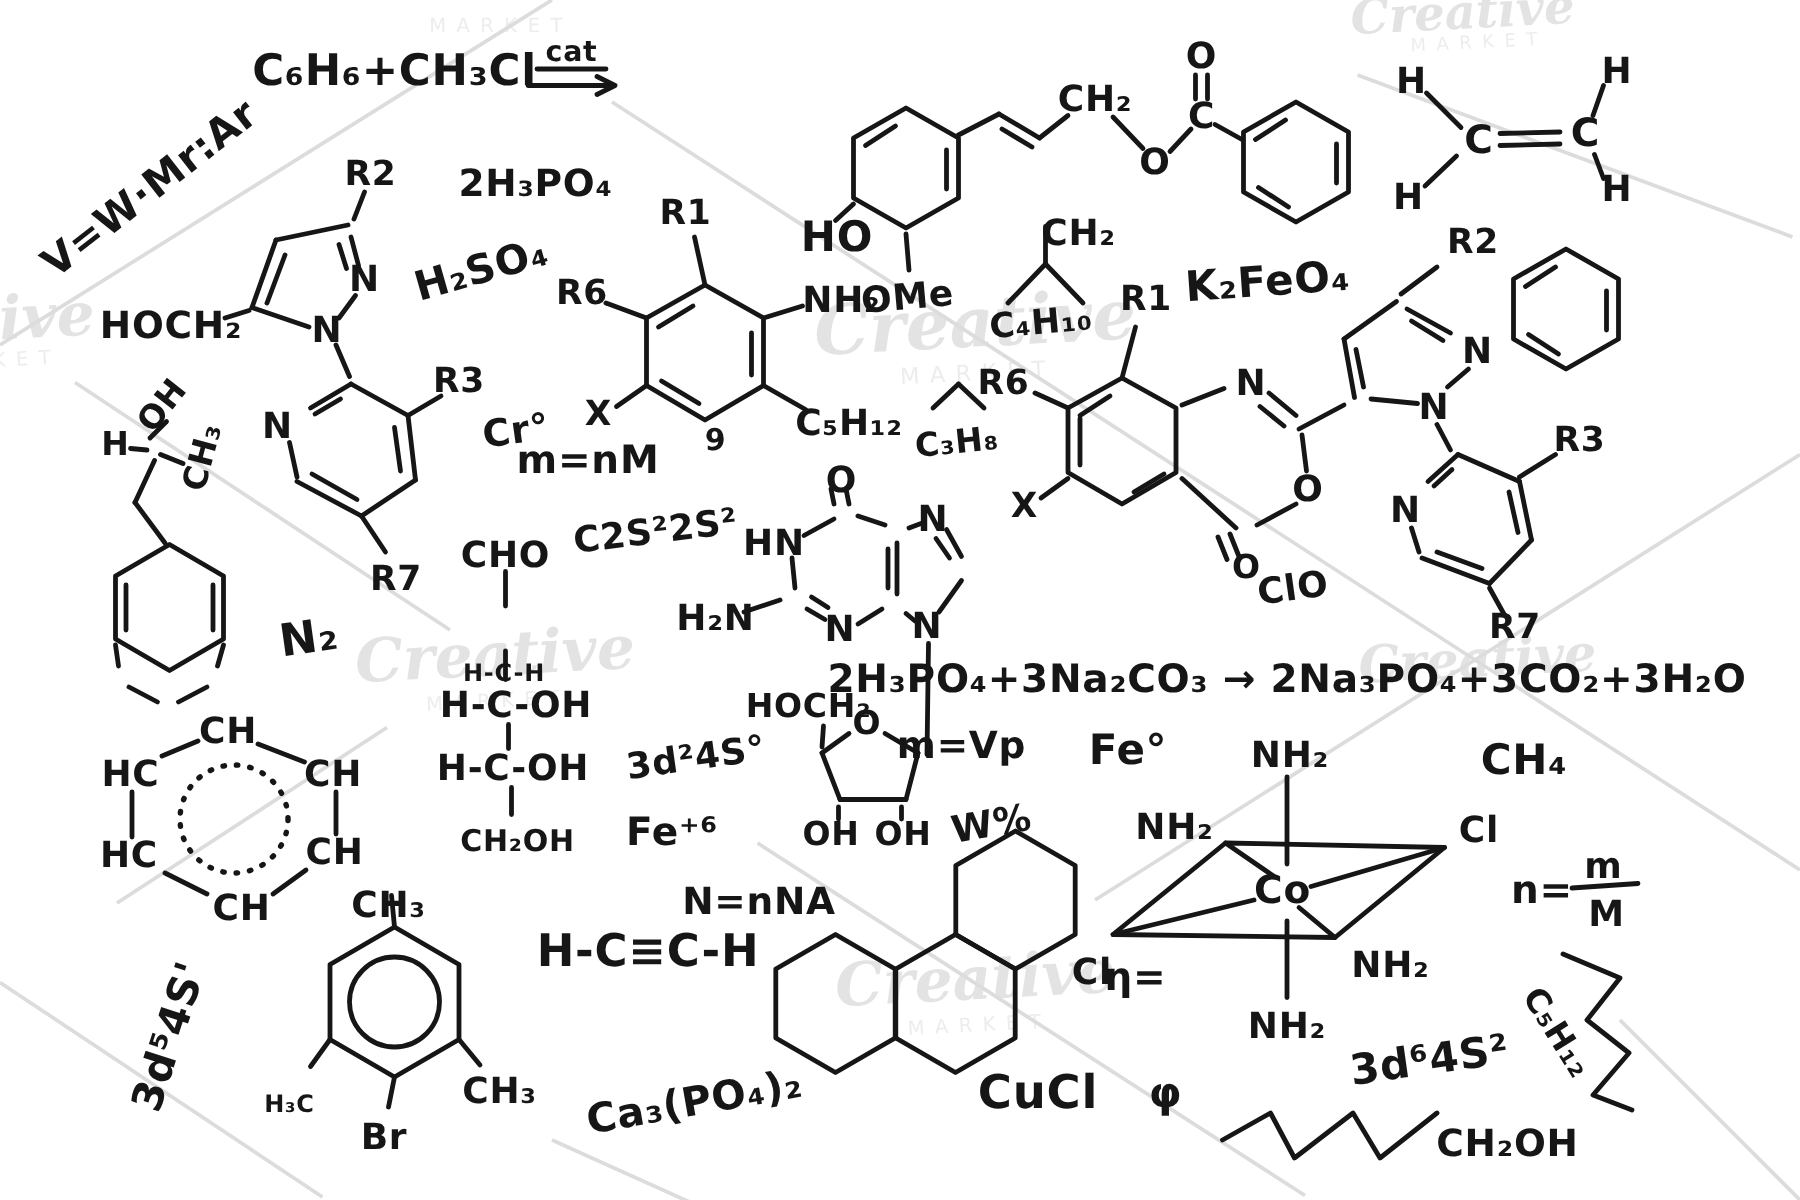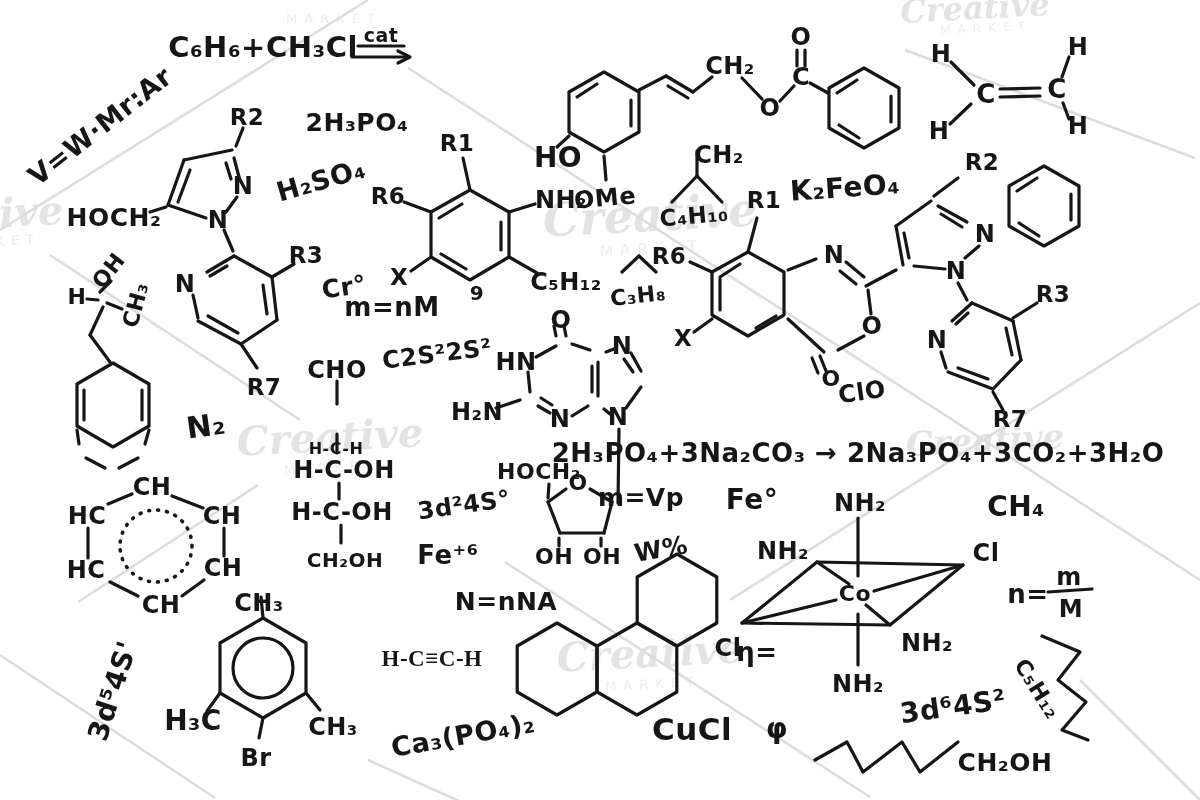--- a/index.html
+++ b/index.html
@@ -361,43 +361,43 @@
       <div class="lbl" style="left: 858px; top: 453px; font-size: 26px; transform: translate(-50%, -50%) rotate(0deg); text-align: center;">2H₃PO₄+3Na₂CO₃ → 2Na₃PO₄+3CO₂+3H₂O</div>
       <div class="lbl" style="left: 507px; top: 472px; font-size: 22px; transform: translate(-50%, -50%) rotate(0deg); margin-left: 32px;">HOCH₂</div>
       <div class="lbl" style="left: 578px; top: 483px; font-size: 22px; transform: translate(-50%, -50%) rotate(0deg);">O</div>
       <div class="lbl" style="left: 554px; top: 557px; font-size: 22px; transform: translate(-50%, -50%) rotate(0deg);">OH</div>
       <div class="lbl" style="left: 602px; top: 557px; font-size: 22px; transform: translate(-50%, -50%) rotate(0deg);">OH</div>
       <div class="lbl" style="left: 641px; top: 497px; font-size: 25px; transform: translate(-50%, -50%) rotate(0deg);">m=Vp</div>
       <div class="lbl" style="left: 752px; top: 500px; font-size: 28px; transform: translate(-50%, -50%) rotate(0deg);">Fe°</div>
       <div class="lbl" style="left: 860px; top: 503px; font-size: 24px; transform: translate(-50%, -50%) rotate(0deg);">NH₂</div>
       <div class="lbl" style="left: 783px; top: 551px; font-size: 24px; transform: translate(-50%, -50%) rotate(0deg);">NH₂</div>
       <div class="lbl" style="left: 986px; top: 553px; font-size: 24px; transform: translate(-50%, -50%) rotate(0deg);">Cl</div>
-      <div class="lbl" style="left: 855px; top: 594px; font-size: 22px; transform: translate(-50%, -50%) rotate(0deg);">Co</div>
+      <div class="lbl" style="left: 855px; top: 594px; font-size: 26px; transform: translate(-50%, -50%) rotate(0deg);">Co</div>
       <div class="lbl" style="left: 927px; top: 643px; font-size: 24px; transform: translate(-50%, -50%) rotate(0deg);">NH₂</div>
       <div class="lbl" style="left: 858px; top: 684px; font-size: 24px; transform: translate(-50%, -50%) rotate(0deg);">NH₂</div>
       <div class="lbl" style="left: 757px; top: 652px; font-size: 26px; transform: translate(-50%, -50%) rotate(0deg);">η=</div>
       <div class="lbl" style="left: 1016px; top: 507px; font-size: 28px; transform: translate(-50%, -50%) rotate(0deg);">CH₄</div>
       <div class="lbl" style="left: 1028px; top: 594px; font-size: 26px; transform: translate(-50%, -50%) rotate(0deg);">n=</div>
       <div class="lbl" style="left: 1069px; top: 577px; font-size: 24px; transform: translate(-50%, -50%) rotate(0deg);">m</div>
       <div class="lbl" style="left: 1071px; top: 609px; font-size: 24px; transform: translate(-50%, -50%) rotate(0deg);">M</div>
       <div class="lbl" style="left: 464px; top: 505px; font-size: 24px; transform: translate(-50%, -50%) rotate(-8deg);">3d²4S°</div>
       <div class="lbl" style="left: 448px; top: 555px; font-size: 26px; transform: translate(-50%, -50%) rotate(0deg);">Fe⁺⁶</div>
       <div class="lbl" style="left: 506px; top: 601px; font-size: 25px; transform: translate(-50%, -50%) rotate(0deg);">N=nNA</div>
-      <div class="lbl" style="left: 432px; top: 658px; font-size: 23px; transform: translate(-50%, -50%) rotate(0deg); font-family: Liberation Serif, serif;">H-C≡C-H</div>
+      <div class="lbl" style="left: 432px; top: 635px; font-size: 30px; transform: translate(-50%, -50%) rotate(0deg);">H-C≡C-H</div>
       <div class="lbl" style="left: 463px; top: 735px; font-size: 27px; transform: translate(-50%, -50%) rotate(-10deg);">Ca₃(PO₄)₂</div>
       <div class="lbl" style="left: 661px; top: 549px; font-size: 25px; transform: translate(-50%, -50%) rotate(-10deg);">W%</div>
       <div class="lbl" style="left: 728px; top: 648px; font-size: 24px; transform: translate(-50%, -50%) rotate(0deg);">Cl</div>
       <div class="lbl" style="left: 692px; top: 729px; font-size: 31px; transform: translate(-50%, -50%) rotate(0deg);">CuCl</div>
       <div class="lbl" style="left: 777px; top: 729px; font-size: 28px; transform: translate(-50%, -50%) rotate(0deg);">φ</div>
       <div class="lbl" style="left: 953px; top: 707px; font-size: 28px; transform: translate(-50%, -50%) rotate(-8deg);">3d⁶4S²</div>
       <div class="lbl" style="left: 1037px; top: 689px; font-size: 22px; transform: translate(-50%, -50%) rotate(58deg);">C₅H₁₂</div>
       <div class="lbl" style="left: 1005px; top: 762px; font-size: 25px; transform: translate(-50%, -50%) rotate(0deg);">CH₂OH</div>
       <div class="lbl" style="left: 113px; top: 691px; font-size: 28px; transform: translate(-50%, -50%) rotate(-72deg);">3d⁵4S'</div>
       <div class="lbl" style="left: 259px; top: 603px; font-size: 24px; transform: translate(-50%, -50%) rotate(0deg);">CH₃</div>
-      <div class="lbl" style="left: 193px; top: 721px; font-size: 28px; transform: translate(-50%, -50%) rotate(0deg);">H₃C</div>
+      <div class="lbl" style="left: 193px; top: 736px; font-size: 16px; transform: translate(-50%, -50%) rotate(0deg);">H₃C</div>
       <div class="lbl" style="left: 333px; top: 727px; font-size: 24px; transform: translate(-50%, -50%) rotate(0deg);">CH₃</div>
       <div class="lbl" style="left: 256px; top: 758px; font-size: 24px; transform: translate(-50%, -50%) rotate(0deg);">Br</div>
       <div class="lbl" style="left: 152px; top: 487px; font-size: 24px; transform: translate(-50%, -50%) rotate(0deg);">CH</div>
       <div class="lbl" style="left: 222px; top: 516px; font-size: 24px; transform: translate(-50%, -50%) rotate(0deg);">CH</div>
       <div class="lbl" style="left: 223px; top: 568px; font-size: 24px; transform: translate(-50%, -50%) rotate(0deg);">CH</div>
       <div class="lbl" style="left: 161px; top: 605px; font-size: 24px; transform: translate(-50%, -50%) rotate(0deg);">CH</div>
       <div class="lbl" style="left: 86px; top: 570px; font-size: 24px; transform: translate(-50%, -50%) rotate(0deg);">HC</div>
       <div class="lbl" style="left: 87px; top: 516px; font-size: 24px; transform: translate(-50%, -50%) rotate(0deg);">HC</div>
     </div>
 </div>

